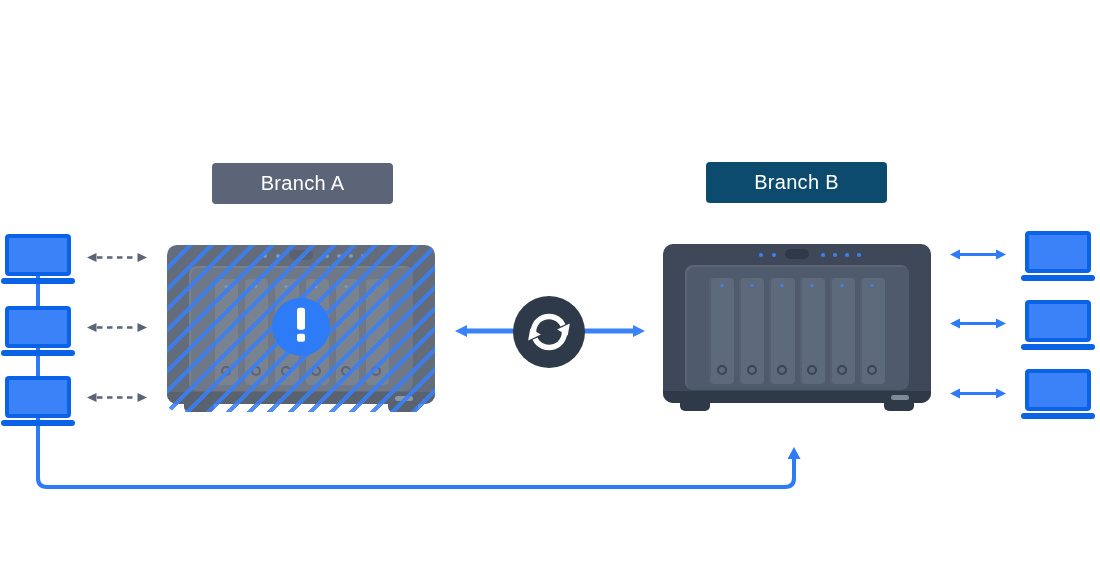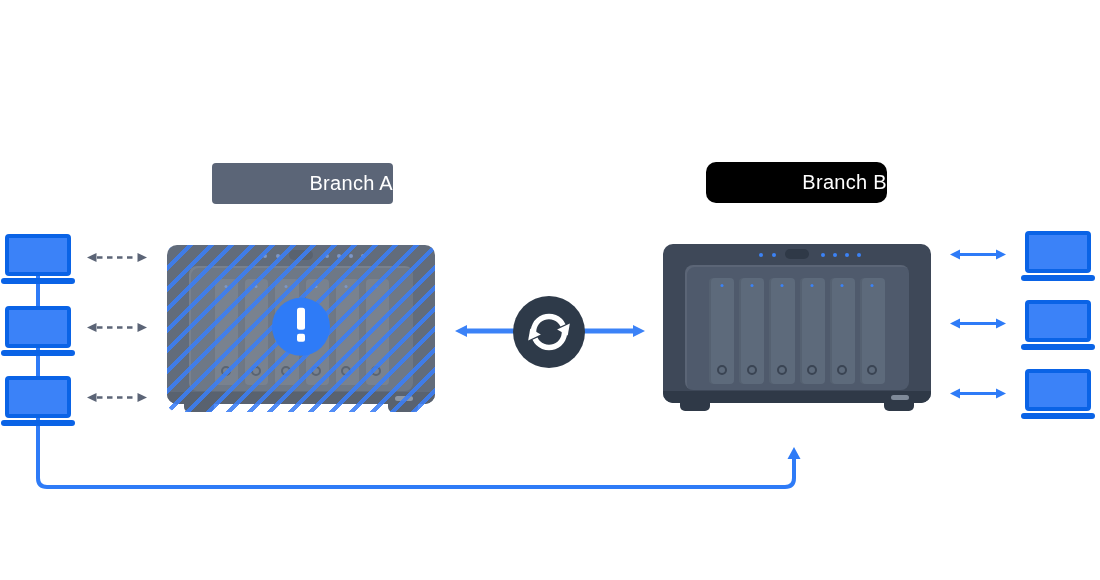--- a/index.html
+++ b/index.html
@@ -6,26 +6,26 @@
   html,body { background: #fff; }
   body { font-family: "Liberation Sans", sans-serif; }
   .canvas {
     position: relative; width: 1100px; height: 580px;
     background: #fff; overflow: hidden;
   }
 
   
   .branch-label {
     position: absolute; width: 181px; height: 41px;
-    display: flex; align-items: center; justify-content: flex-end;
+    display: flex; align-items: center; justify-content: center;
     color: #fff; font-size: 20px; letter-spacing: .3px;
     border-radius: 4px;
   }
   .label-a { left: 212px; top: 163px; background: #5b6577; }
-  .label-b { left: 706px; top: 162px; background: #000000; border-radius: 10px; }
+  .label-b { left: 706px; top: 162px; background: #0c4a6e; }
 
   
   .laptop { position: absolute; width: 74px; z-index: 3; }
   .laptop .screen {
     width: 66px; height: 42px; margin: 0 auto;
     background: #3b82f8; border: 4px solid #0a63e6; border-radius: 4px;
   }
   .laptop .base {
     width: 74px; height: 6px; margin-top: 2px;
     background: #0a63e6; border-radius: 3px;

